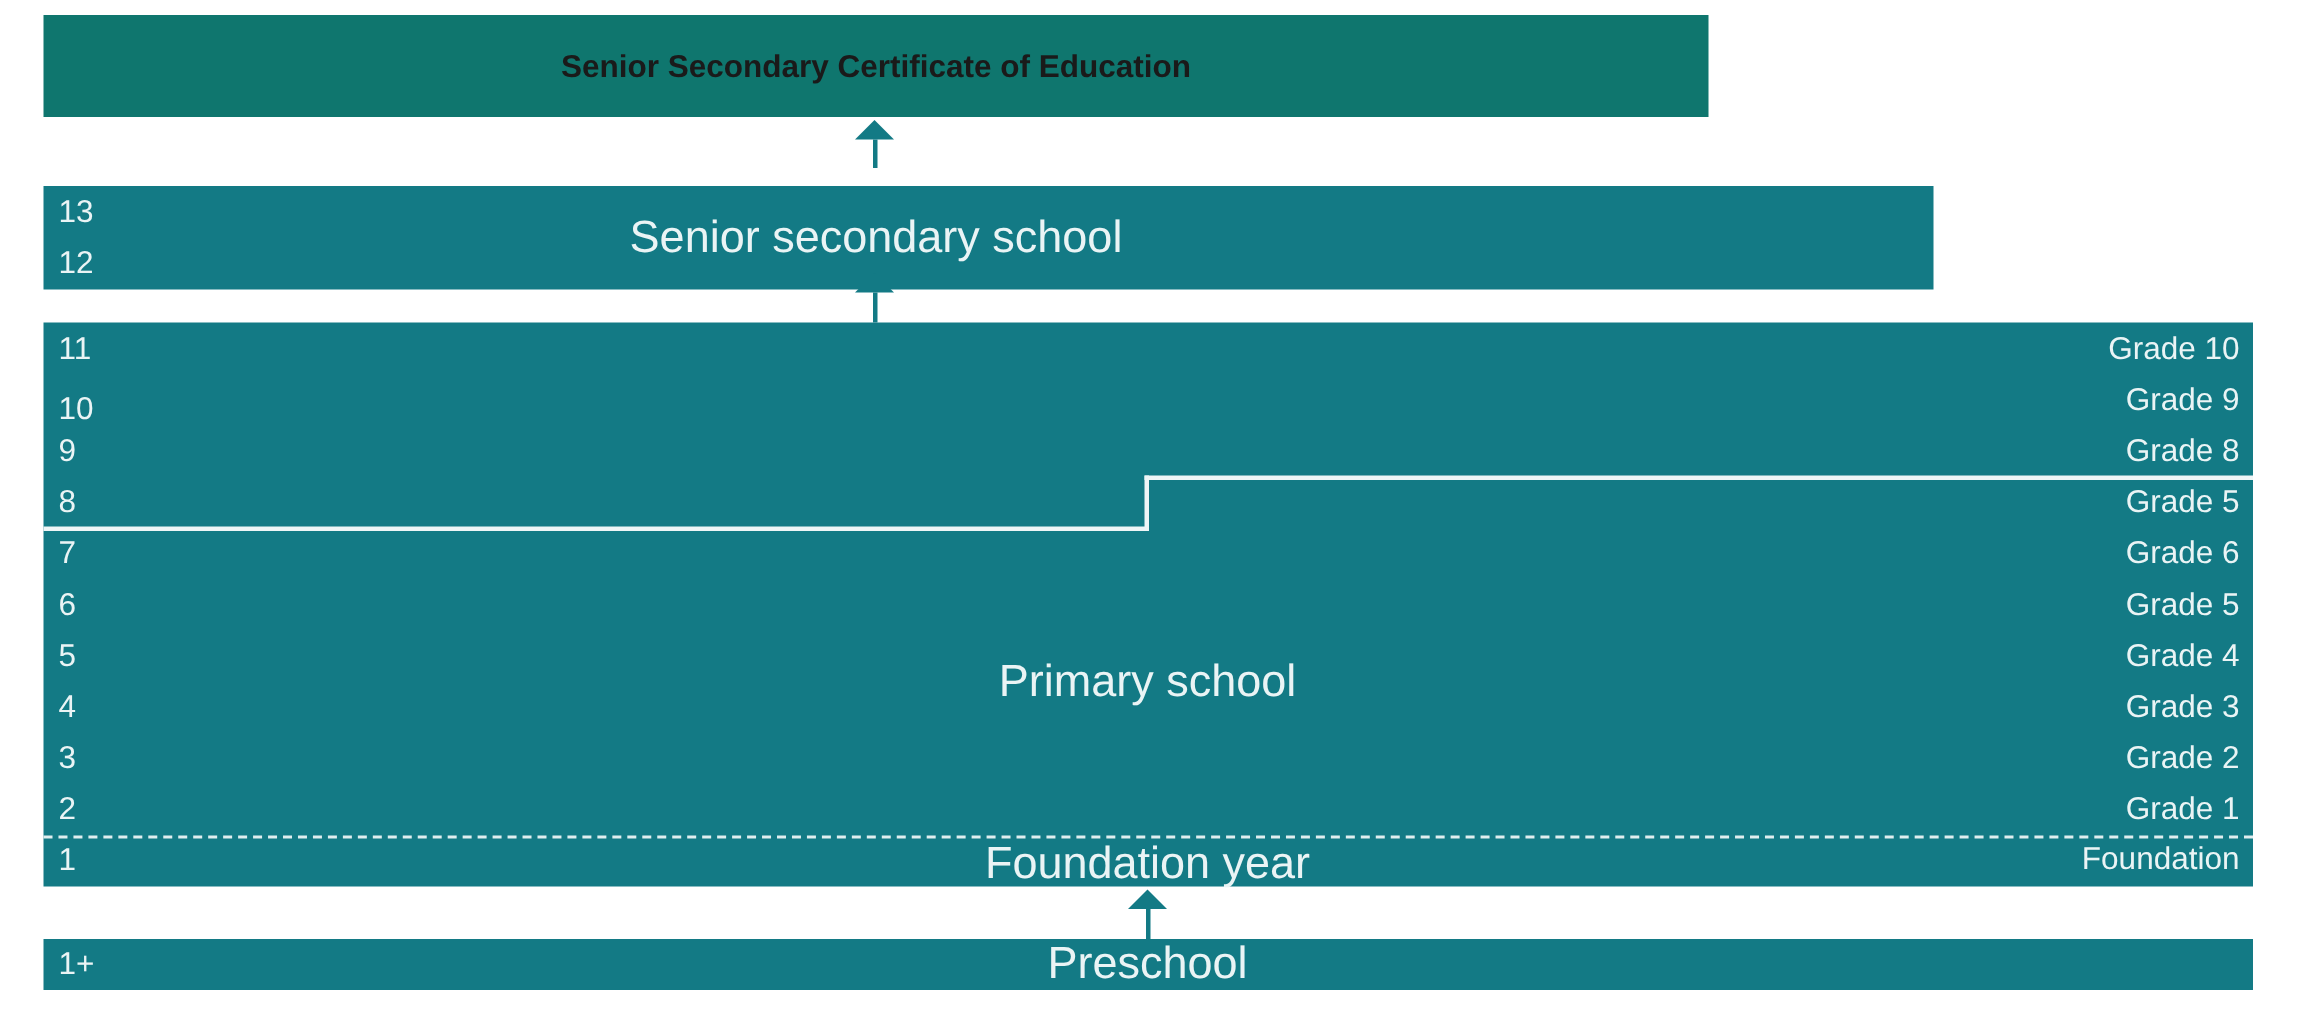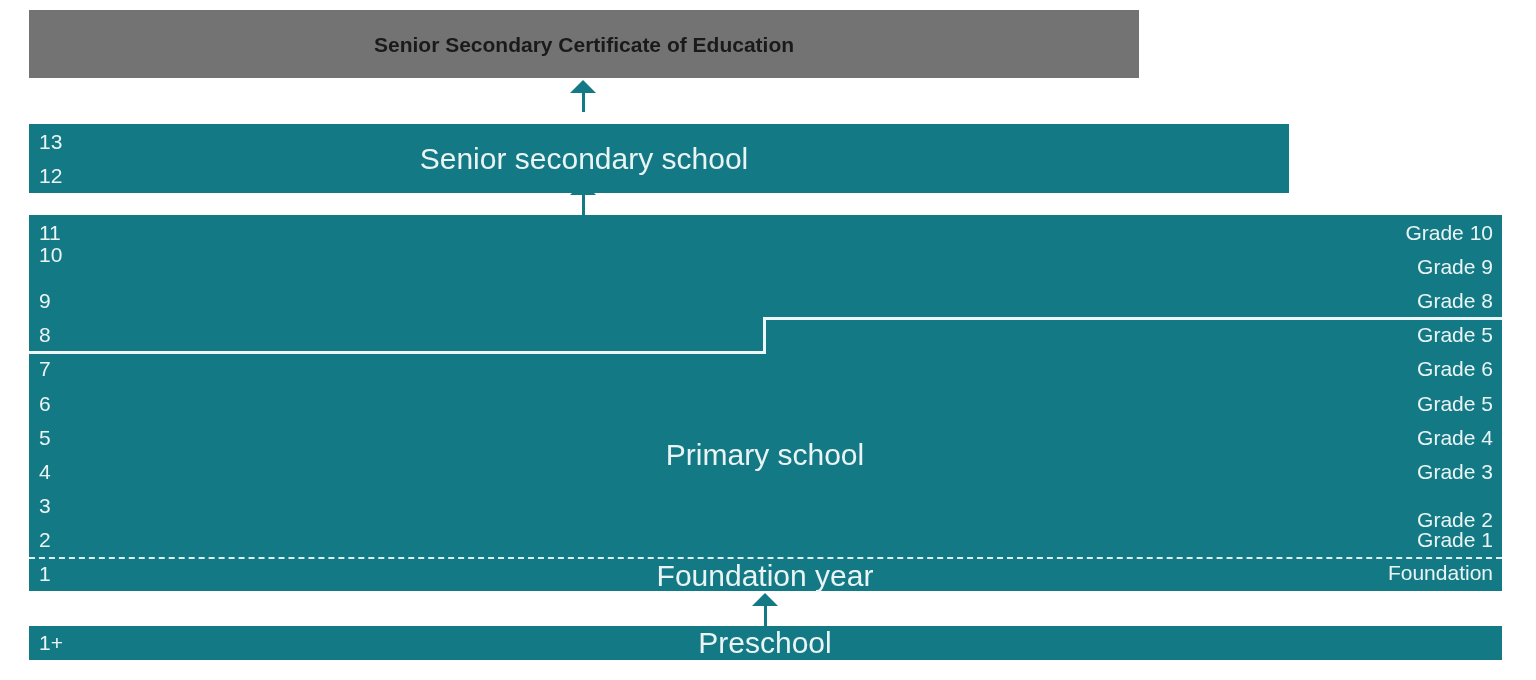--- a/index.html
+++ b/index.html
@@ -1,19 +1,19 @@
 <!DOCTYPE html>
 <html><head>
 <meta charset="utf-8">
 <style>
   html, body { margin: 0; padding: 0; background: #ffffff; }
   body { width: 1536px; height: 680px; position: relative; overflow: hidden;
          font-family: "Liberation Sans", "DejaVu Sans", sans-serif; }
   .box { position: absolute; background: #137a85; color: #eaf4f5; }
-  .box.light { background: #737373; color: #1a1a1a; }
+  .box.light { background: #0f766e; color: #1a1a1a; }
   .title { position: absolute; font-size: 30px; white-space: nowrap; transform: translate(-50%, -50%); }
   .title.bold { font-weight: bold; font-size: 21px; }
   .num { position: absolute; left: 10px; font-size: 21px; transform: translateY(-50%); }
   .grade { position: absolute; right: 9px; font-size: 21px; transform: translateY(-50%); white-space: nowrap; }
   .arrow { position: absolute; width: 26px; }
   .arrow .head { width: 0; height: 0; border-left: 13px solid transparent; border-right: 13px solid transparent;
                  border-bottom: 13px solid #137a85; }
   .arrow .shaft { width: 3px; background: #137a85; margin-left: 11.5px; }
   .line { position: absolute; background: #eef6f7; }
   .dash { position: absolute; height: 0; border-top: 2px dashed #dfeeef; }
@@ -36,40 +36,40 @@
   <span class="title" style="left:555px; top:35px;">Senior secondary school</span>
 </div>
 
 <div class="arrow" style="left:570px; top:182px;">
   <div class="head"></div>
     <div class="shaft" style="height:20px;"></div>
 </div>
 
 <div class="box" style="left:29px; top:215px; width:1473px; height:376px;">
   <span class="num" style="top:18px;">11</span>
-  <span class="num" style="top:40px;text-align:center;">10</span>
+  <span class="num" style="top:58px;text-align:center;">10</span>
   <span class="num" style="top:86px;">9</span>
   <span class="num" style="top:120px;">8</span>
   <span class="num" style="top:154px;">7</span>
   <span class="num" style="top:189px;">6</span>
   <span class="num" style="top:223px;">5</span>
   <span class="num" style="top:257px;">4</span>
   <span class="num" style="top:291px;">3</span>
   <span class="num" style="top:325px;">2</span>
   <span class="num" style="top:359px;">1</span>
 
   <span class="grade" style="top:18px;">Grade 10</span>
   <span class="grade" style="top:52px;">Grade 9</span>
   <span class="grade" style="top:86px;margin-left:20px;">Grade 8</span>
   <span class="grade" style="top:120px;">Grade 5</span>
   <span class="grade" style="top:154px;">Grade 6</span>
   <span class="grade" style="top:189px;">Grade 5</span>
   <span class="grade" style="top:223px;">Grade 4</span>
   <span class="grade" style="top:257px;">Grade 3</span>
-  <span class="grade" style="top:305px;text-align:center;">Grade 2</span>
+  <span class="grade" style="top:291px;text-align:center;">Grade 2</span>
   <span class="grade" style="top:325px;">Grade 1</span>
   <span class="grade" style="top:358px;">Foundation</span>
 
   <span class="title" style="left:736px; top:240px;">Primary school</span>
   <span class="title" style="left:736px; top:361px;">Foundation year</span>
 
   <div class="line" style="left:0; top:136px; width:736px; height:3px;"></div>
   <div class="line" style="left:734px; top:102px; width:3px; height:37px;"></div>
   <div class="line" style="left:734px; top:102px; width:739px; height:3px;"></div>
 

